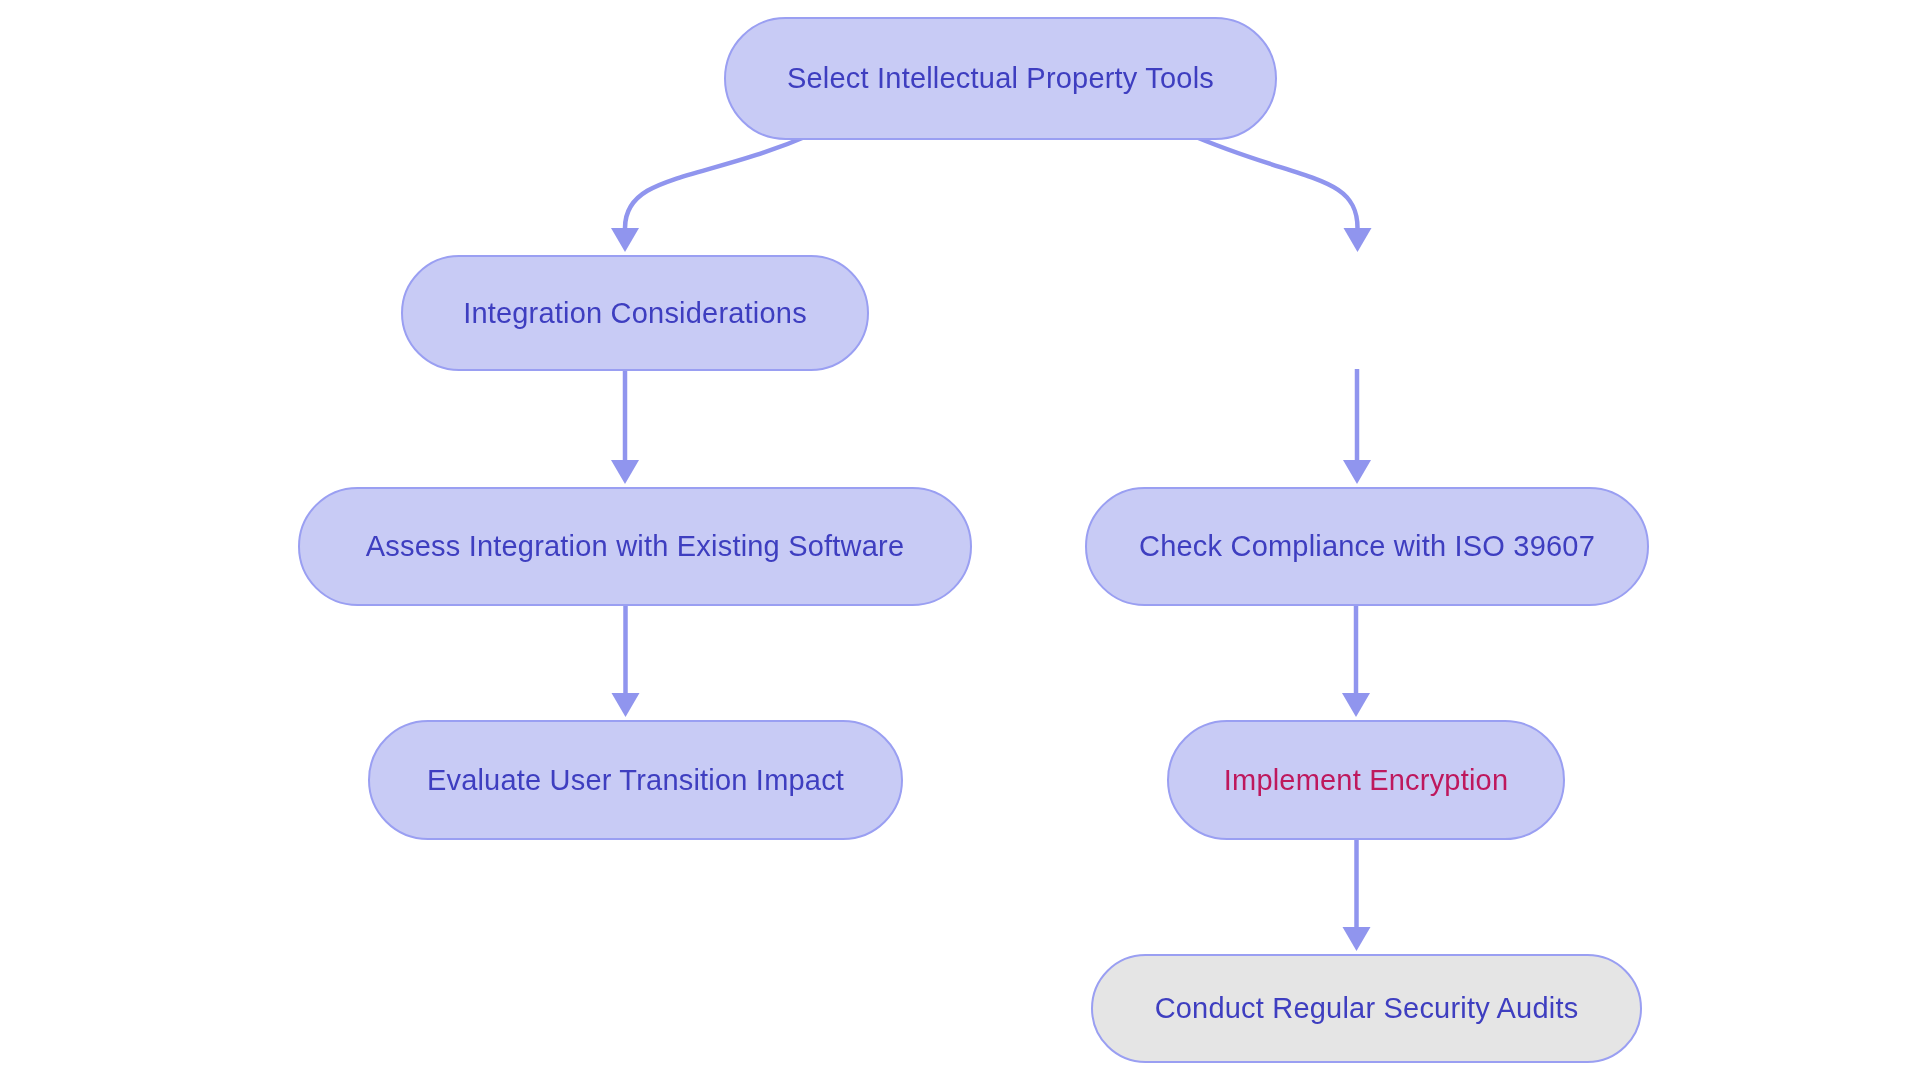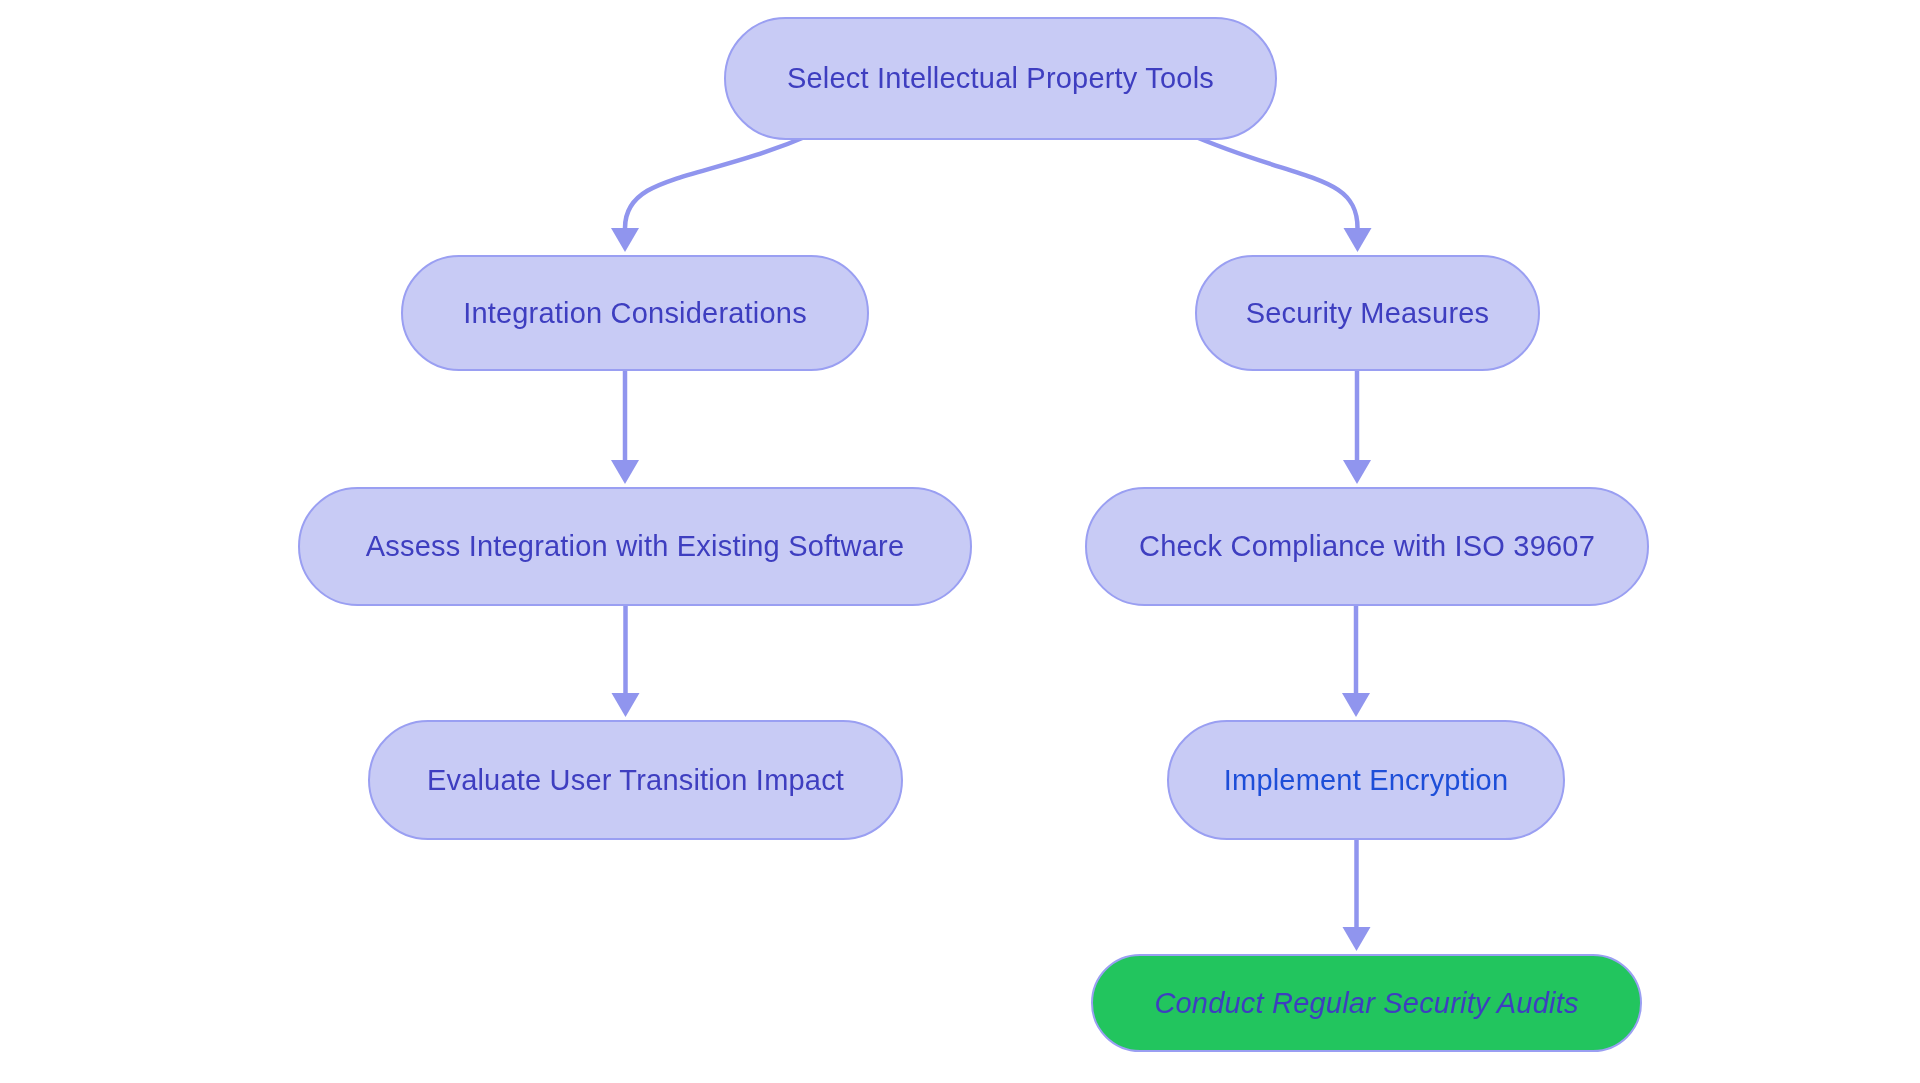--- a/index.html
+++ b/index.html
@@ -65,32 +65,29 @@
       <path d="M 1356.5 838 L 1356.5 929" fill="none" stroke="#9095ee" stroke-width="4.5"></path>
       <polygon points="1342.5,927 1370.5,927 1356.5,951" fill="#9095ee"></polygon>
     </svg>
   <div id="node-layer">
       <div class="flow-node" style="left: 724px; top: 17px; width: 553px; height: 123px; background: rgb(200, 203, 245); border: 2.5px solid rgb(154, 159, 242); border-radius: 61.5px;">
         <span class="node-label" style="color: rgb(62, 62, 192);">Select Intellectual Property Tools</span>
       </div>
       <div class="flow-node" style="left: 401px; top: 255px; width: 468px; height: 116px; background: rgb(200, 203, 245); border: 2.5px solid rgb(154, 159, 242); border-radius: 58px;">
         <span class="node-label" style="color: rgb(62, 62, 192);">Integration Considerations</span>
       </div>
-      <div class="flow-node" style="left: 1195px; top: 255px; width: 345px; height: 116px; background: rgb(200, 203, 245); border: 2.5px solid rgb(154, 159, 242); border-radius: 58px;">
-        <span class="node-label" style="color: rgb(62, 62, 192);">Security Measures</span>
-      </div>
       <div class="flow-node" style="left: 298px; top: 487px; width: 674px; height: 119px; background: rgb(200, 203, 245); border: 2.5px solid rgb(154, 159, 242); border-radius: 59.5px;">
         <span class="node-label" style="color: rgb(62, 62, 192); text-align: center;">Assess Integration with Existing Software</span>
       </div>
       <div class="flow-node" style="left: 1085px; top: 487px; width: 564px; height: 119px; background: rgb(200, 203, 245); border: 2.5px solid rgb(154, 159, 242); border-radius: 59.5px;">
         <span class="node-label" style="color: rgb(62, 62, 192);">Check Compliance with ISO 39607</span>
       </div>
       <div class="flow-node" style="left: 368px; top: 720px; width: 535px; height: 120px; background: rgb(200, 203, 245); border: 2.5px solid rgb(154, 159, 242); border-radius: 60px;">
         <span class="node-label" style="color: rgb(62, 62, 192); text-align: right;">Evaluate User Transition Impact</span>
       </div>
       <div class="flow-node" style="left: 1167px; top: 720px; width: 398px; height: 120px; background: rgb(200, 203, 245); border: 2.5px solid rgb(154, 159, 242); border-radius: 60px;">
-        <span class="node-label" style="color: #1d4ed8;">Implement Encryption</span>
+        <span class="node-label" style="color: #be185d;">Implement Encryption</span>
       </div>
-      <div class="flow-node" style="left: 1091px; top: 954px; width: 551px; height: 98px; background: #22c55e; border: 2.5px solid rgb(154, 159, 242); border-radius: 59.5px; font-style: italic;">
+      <div class="flow-node" style="left: 1091px; top: 954px; width: 551px; height: 109px; background: #e5e5e5; border: 2.5px solid rgb(154, 159, 242); border-radius: 59.5px;">
         <span class="node-label" style="color: rgb(62, 62, 192);">Conduct Regular Security Audits</span>
       </div>
     </div>
 </div>
 
 </body></html>

